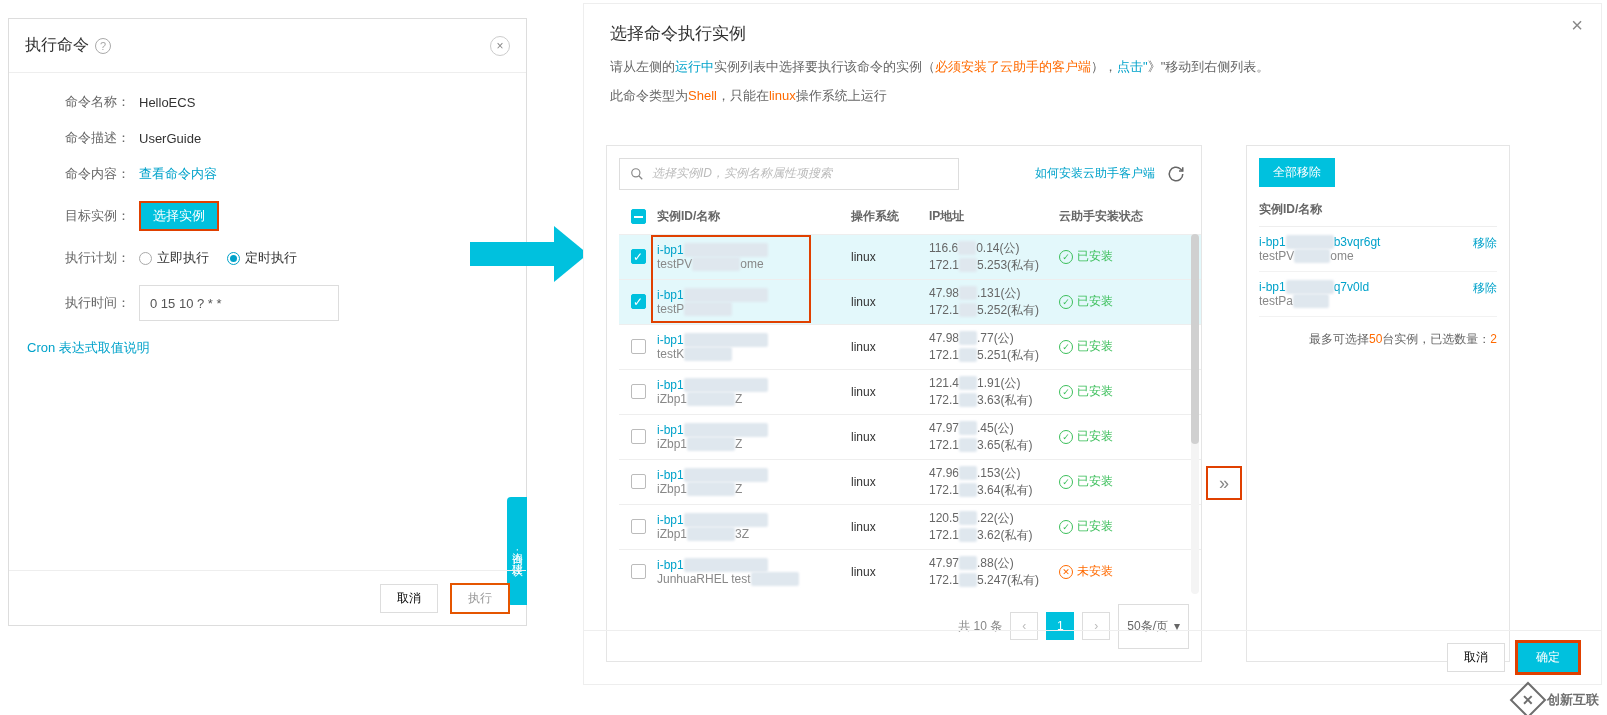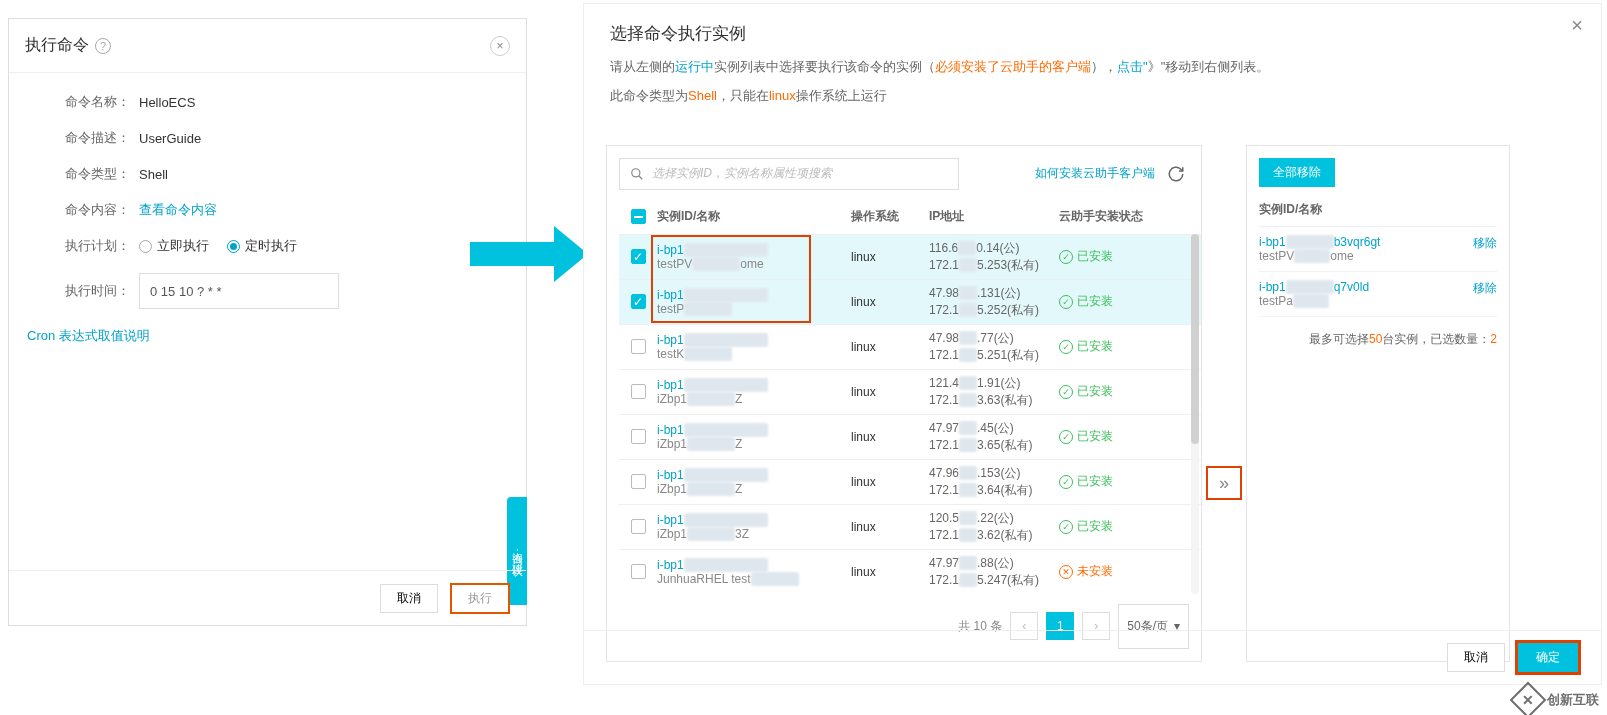--- a/index.html
+++ b/index.html
@@ -107,26 +107,26 @@
   <div class="ml-body">
     <div class="form-row">
       <span class="form-label">命令名称：</span>
       <span class="form-value">HelloECS</span>
     </div>
     <div class="form-row">
       <span class="form-label">命令描述：</span>
       <span class="form-value">UserGuide</span>
     </div>
     <div class="form-row">
-      <span class="form-label">命令类型：</span>
-      <span class="form-value">Shell</span>
-    </div>
-    <div class="form-row">
       <span class="form-label">命令内容：</span>
       <a>查看命令内容</a>
+    </div>
+    <div class="form-row">
+      <span class="form-label">目标实例：</span>
+      <span class="select-btn">选择实例</span>
     </div>
     <div class="form-row">
       <span class="form-label">执行计划：</span>
       <div class="radio-row">
         <span class="radio-opt">
           <span class="radio-dot"></span>
           <span>立即执行</span>
         </span>
         <span class="radio-opt">
           <span class="radio-dot sel"></span>

